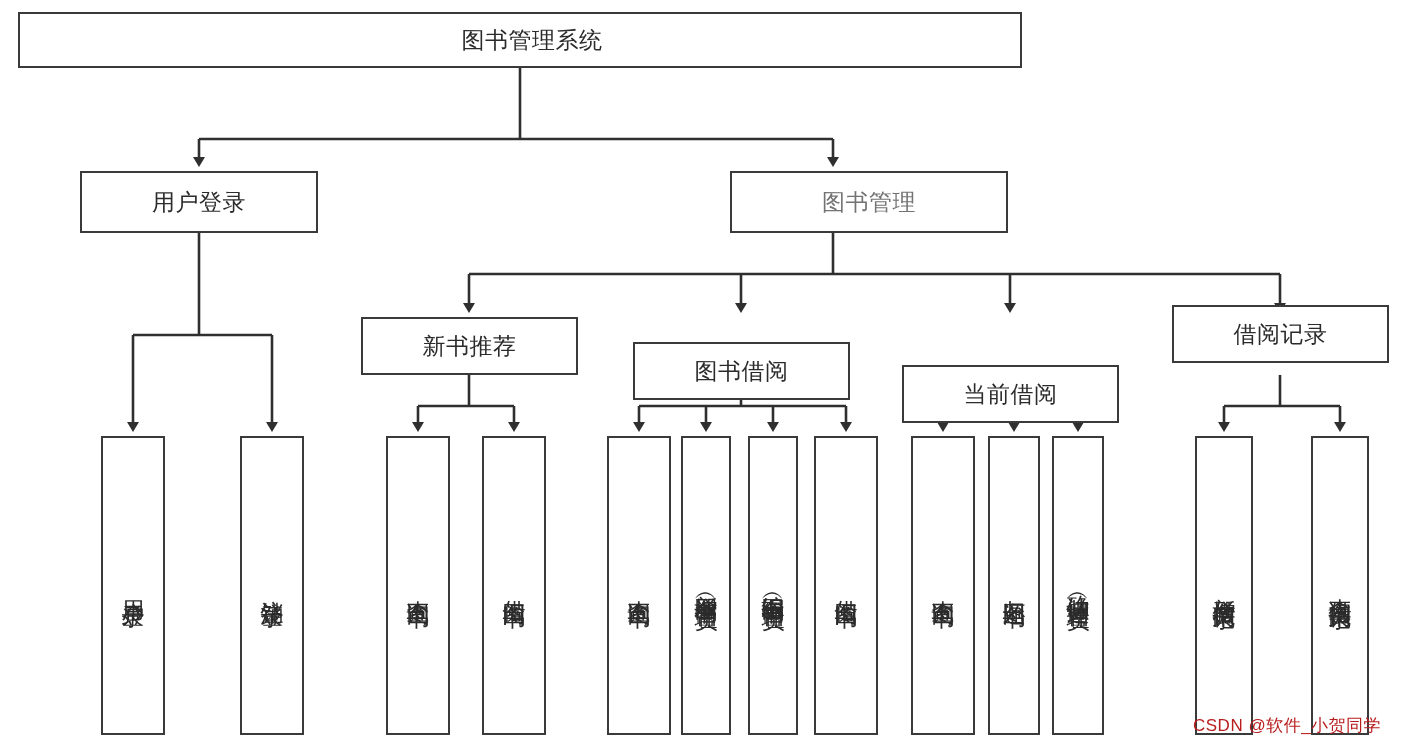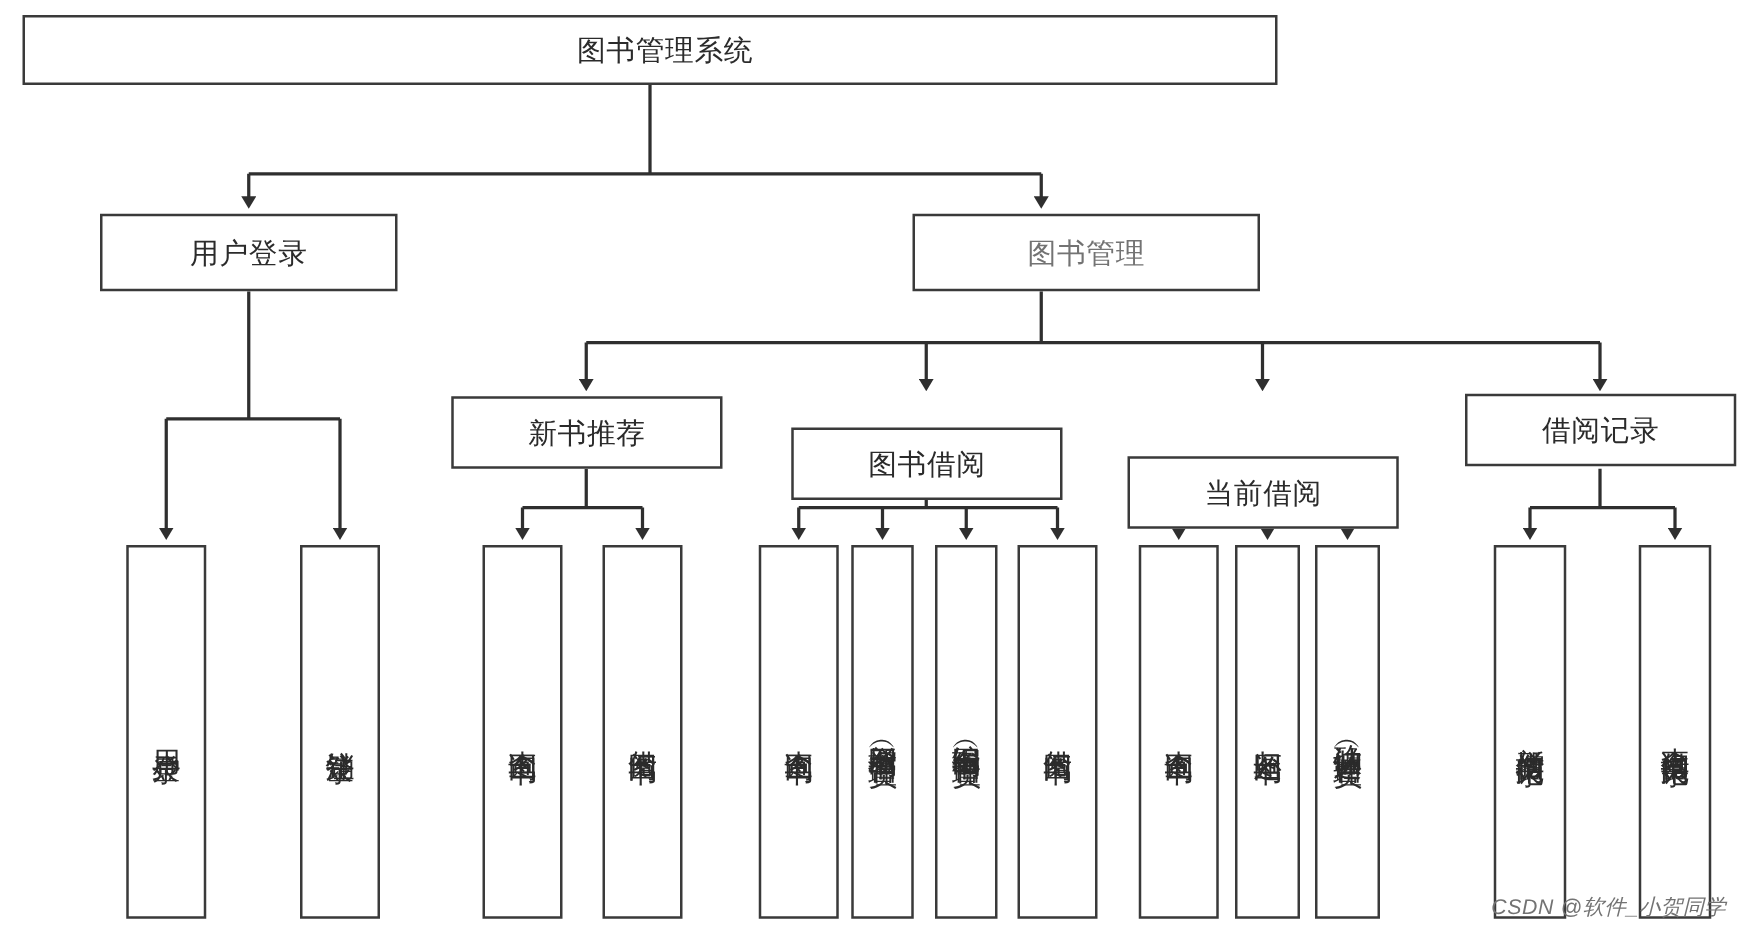--- a/index.html
+++ b/index.html
@@ -49,24 +49,23 @@
     writing-mode: vertical-rl;
     text-orientation: upright;
     font-size: 23px;
     line-height: 1.35;
     letter-spacing: 2px;
     white-space: nowrap;
   }
   .watermark {
     position: absolute;
     font-size: 17px;
-    color: #737373;
+    color: #b91c1c;
     white-space: nowrap;
     letter-spacing: 0.5px;
-    font-style: italic;
   }
 </style>
 </head>
 <body>
 
 <div id="canvas">
 
   <svg class="edges" viewBox="0 0 1405 747" xmlns="http://www.w3.org/2000/svg">
     <defs>
       <marker id="arrow" markerWidth="10" markerHeight="12" refX="1" refY="6" orient="auto" markerUnits="userSpaceOnUse">
@@ -130,21 +129,21 @@
 
   <div class="node horiz" style="left: 361px; top: 317px; width: 217px; height: 58px; border-color: rgb(58, 58, 58); background: rgb(255, 255, 255); color: rgb(43, 43, 43);">
     <span class="label">新书推荐</span>
   </div>
   <div class="node horiz" style="left: 633px; top: 317px; width: 217px; height: 58px; border-color: rgb(58, 58, 58); background: rgb(255, 255, 255); color: rgb(43, 43, 43); margin-top: 25px;">
     <span class="label">图书借阅</span>
   </div>
   <div class="node horiz" style="left: 902px; top: 317px; width: 217px; height: 58px; border-color: rgb(58, 58, 58); background: rgb(255, 255, 255); color: rgb(43, 43, 43); margin-top: 48px;">
     <span class="label">当前借阅</span>
   </div>
-  <div class="node horiz" style="left: 1172px; top: 315px; width: 217px; height: 58px; border-color: rgb(58, 58, 58); background: rgb(255, 255, 255); color: rgb(43, 43, 43);">
+  <div class="node horiz" style="left: 1172px; top: 305px; width: 217px; height: 58px; border-color: rgb(58, 58, 58); background: rgb(255, 255, 255); color: rgb(43, 43, 43);">
     <span class="label">借阅记录</span>
   </div>
 
   <div class="node vert" style="left: 101px; top: 436px; width: 64px; height: 299px; border-color: rgb(58, 58, 58); background: rgb(255, 255, 255); color: rgb(43, 43, 43);">
     <span class="label">用户登录</span>
   </div>
   <div class="node vert" style="left: 240px; top: 436px; width: 64px; height: 299px; border-color: rgb(58, 58, 58); background: rgb(255, 255, 255); color: rgb(43, 43, 43);">
     <span class="label">注销登录</span>
   </div>
   <div class="node vert" style="left: 386px; top: 436px; width: 64px; height: 299px; border-color: rgb(58, 58, 58); background: rgb(255, 255, 255); color: rgb(43, 43, 43);">

